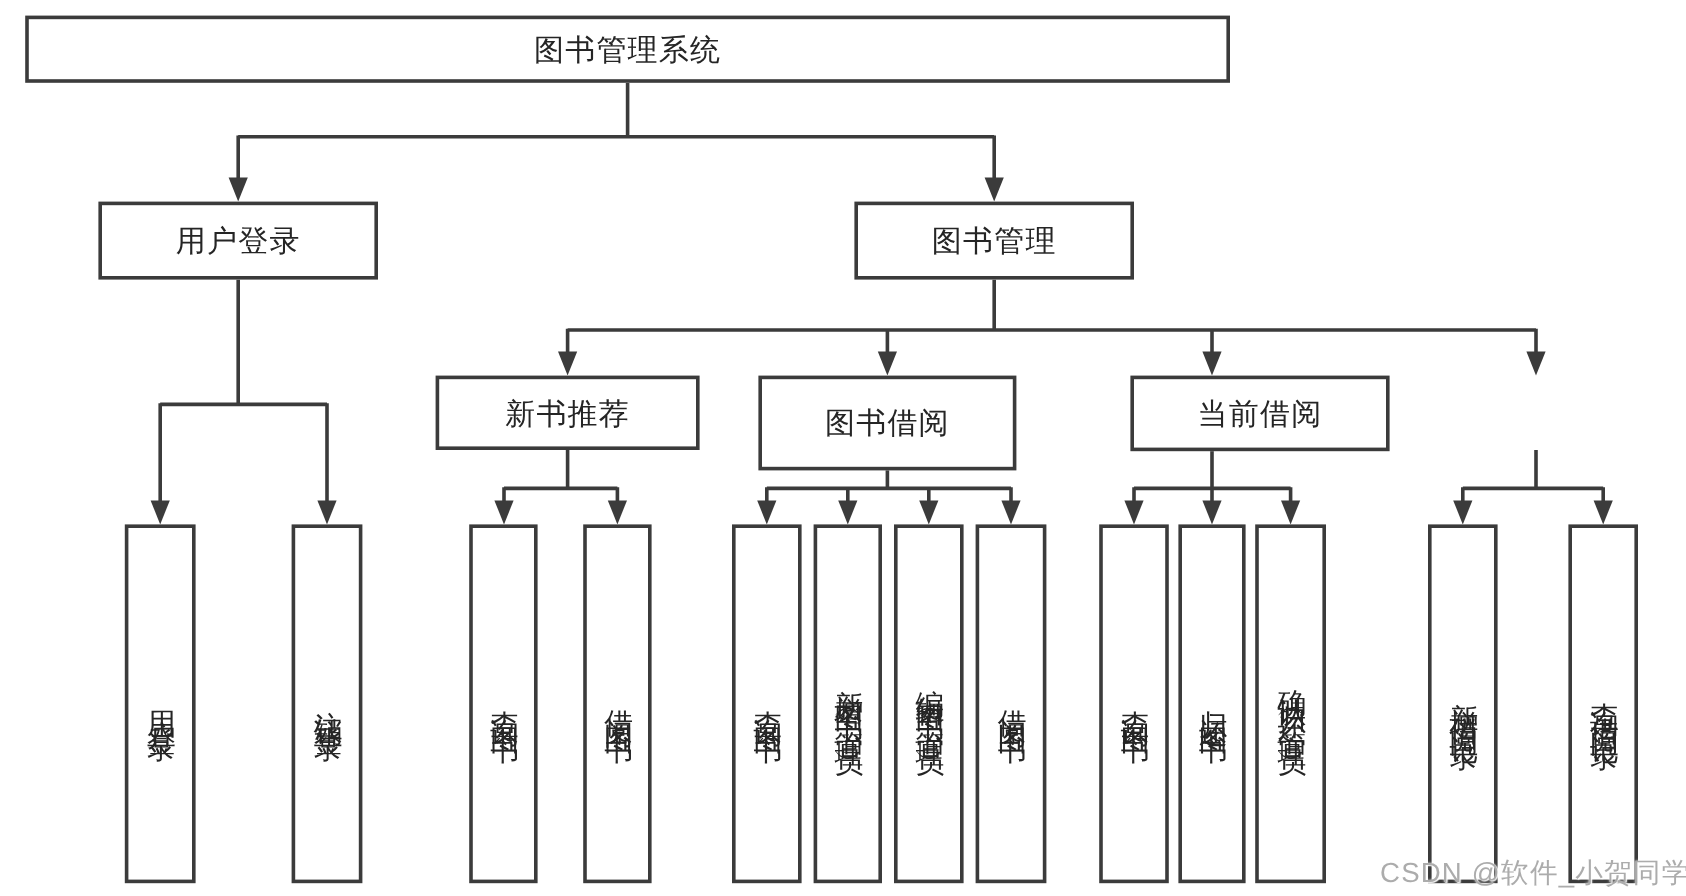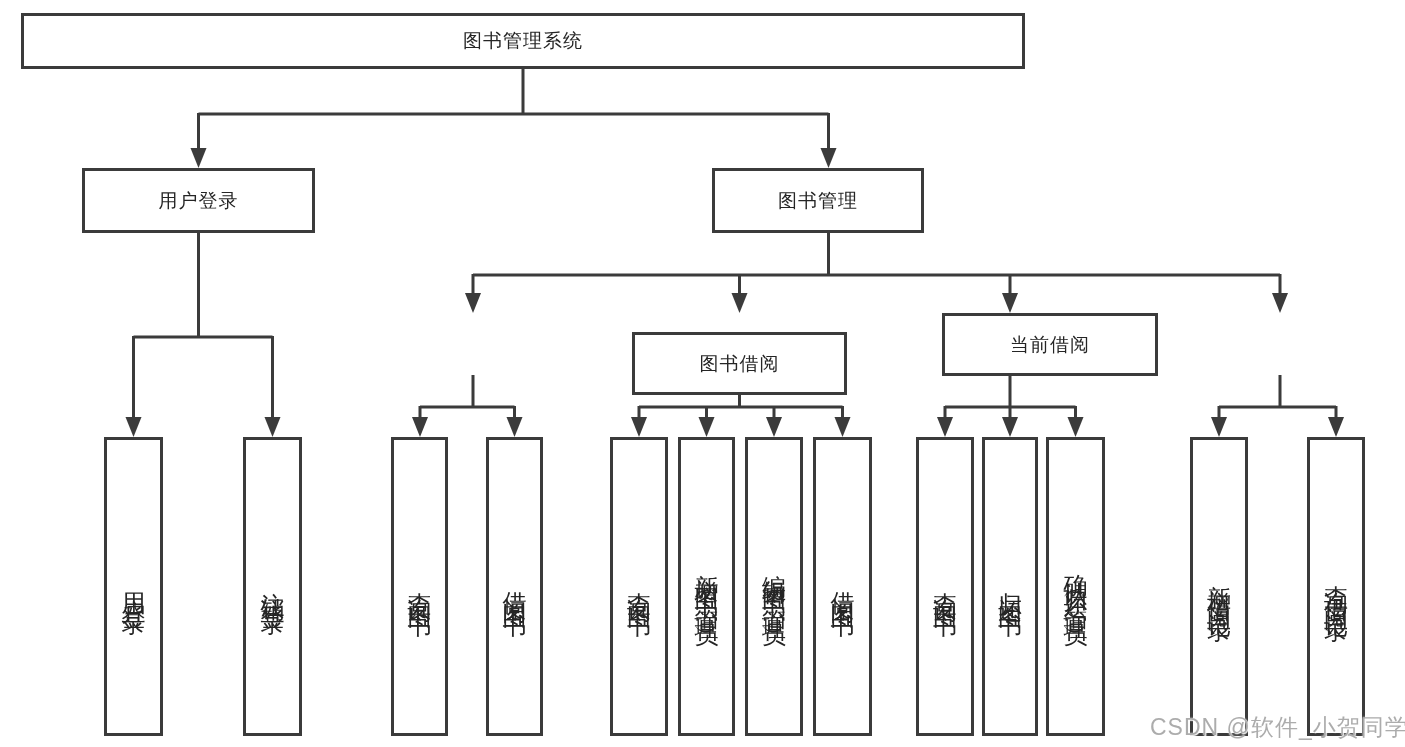--- a/index.html
+++ b/index.html
@@ -14,21 +14,21 @@
   .wires { position: absolute; left: 0; top: 0; }
   .node {
     position: absolute;
     box-sizing: border-box;
     background: #ffffff;
     border: 3px solid #3b3b3b;
     display: flex;
     align-items: center;
     justify-content: center;
     color: #252525;
-    font-size: 19px;
+    font-size: 25px;
     font-weight: 500;
     letter-spacing: 1px;
     z-index: 2;
   }
   .node.v { font-size: 24px; letter-spacing: 0; }
   .node.v .lbl {
     writing-mode: vertical-rl;
     letter-spacing: 7px;
     line-height: 1;
     white-space: nowrap;
@@ -90,25 +90,28 @@
     </g>
   </svg>
 
   <div class="node" style="left:21px; top:13px; width:1004px; height:56px;">
     <span class="lbl">图书管理系统</span>
   </div>
 
   <div class="node" style="left:82px; top:168px; width:233px; height:65px;">
     <span class="lbl">用户登录</span>
   </div>
-  <div class="node" style="left:712px; top:168px; width:212px; height:65px;">
+  <div class="node" style="left:712px; top:168px; width:233px; height:65px;">
     <span class="lbl">图书管理</span>
   </div>
 
-  <div class="node" style="left:632px; top:313px; width:215px; height:63px;margin-top:19px;">
+  <div class="node" style="left:363px; top:313px; width:220px; height:62px;">
+    <span class="lbl">新书推荐</span>
+  </div>
+  <div class="node" style="left:632px; top:313px; width:215px; height:79px;">
     <span class="lbl">图书借阅</span>
   </div>
   <div class="node" style="left:942px; top:313px; width:216px; height:63px;">
     <span class="lbl">当前借阅</span>
   </div>
 
   <div class="node v" style="left:104px; top:437px; width:59px; height:299px;">
     <span class="lbl">用户登录</span>
   </div>
   <div class="node v" style="left:243px; top:437px; width:59px; height:299px;">

